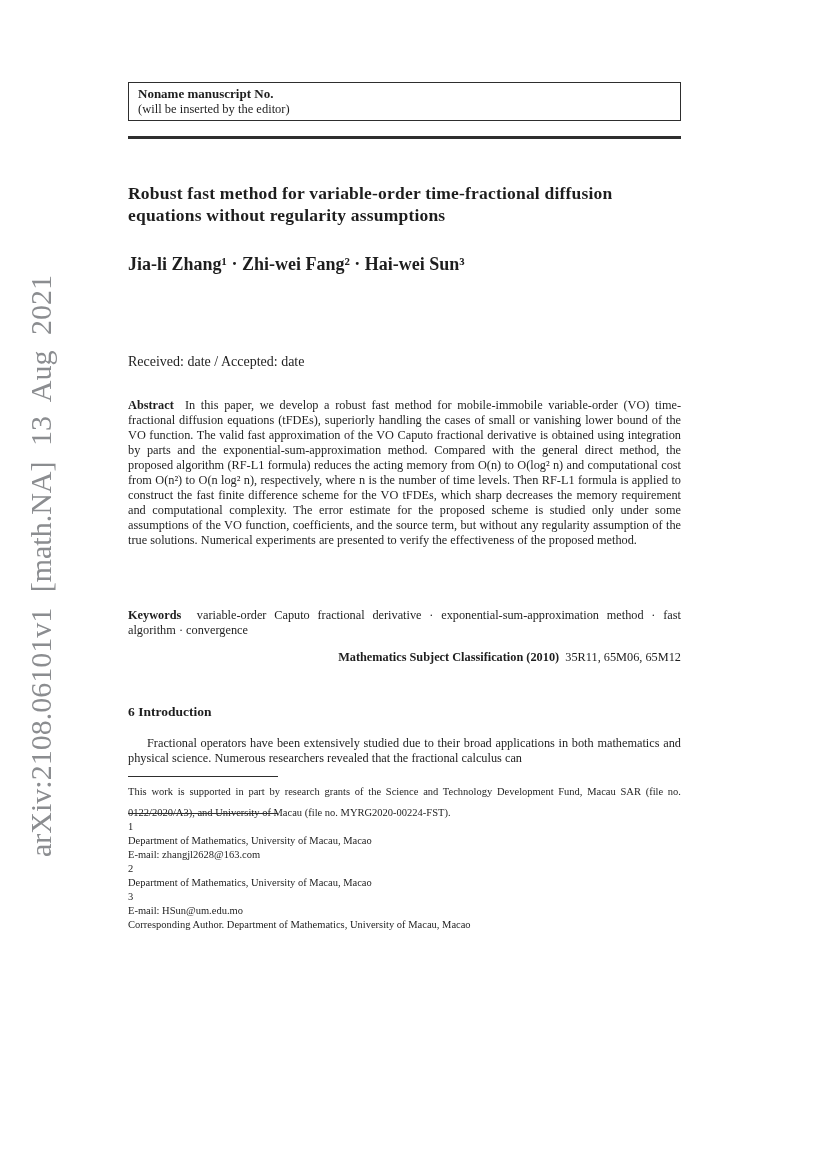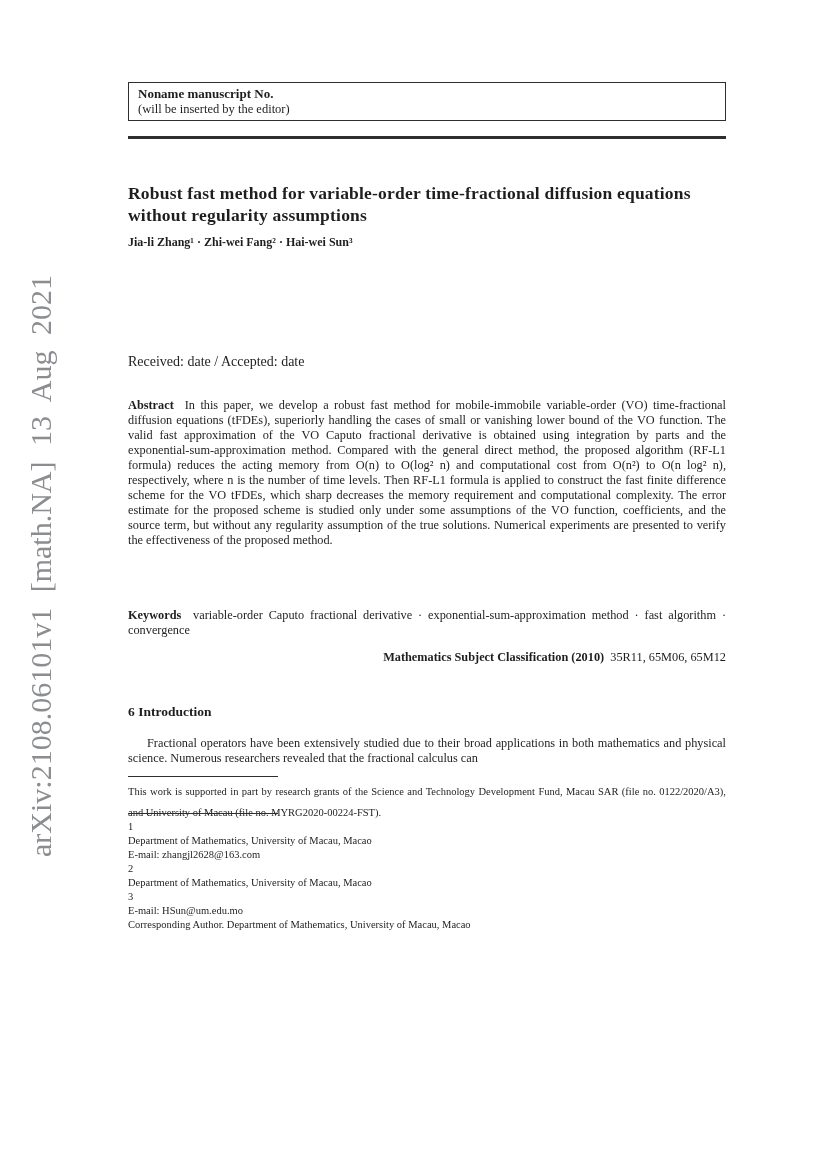--- a/index.html
+++ b/index.html
@@ -20,42 +20,42 @@
     height: 36px;
     line-height: 36px;
     text-align: center;
     transform: rotate(-90deg);
     font-size: 30px;
     word-spacing: 8px;
     color: #8b8d90;
     white-space: nowrap;
   }
   .content { position: absolute; left: 128px; top: 0; width: 598px; }
-  .abs { position: absolute; left: 0; width: 598px; }
+  .abs { position: absolute; left: 0; width: 553px; }
 
   .header-box {
     top: 82px;
     box-sizing: border-box;
     border: 1.5px solid #2e2e2e;
     padding: 3px 9px;
   }
   .header-box .l1 { font-weight: bold; font-size: 13px; line-height: 15.5px; }
   .header-box .l2 { font-size: 12.5px; line-height: 15.5px; }
 
   .rule-thick { top: 136px; height: 2.5px; background: #2e2e2e; }
 
   .title {
     top: 183px;
     max-width: 566px;
     font-size: 17.5px;
     font-weight: bold;
     line-height: 21.5px;
     letter-spacing: 0.2px;
   }
-  .authors { top: 235px; font-size: 12px; font-weight: bold; }
+  .authors { top: 254px; font-size: 18px; font-weight: bold; }
   .received { top: 354px; font-size: 14px; }
 
   .para { font-size: 12.3px; line-height: 15px; text-align: justify; }
   .abstract { top: 398px; }
   .inline-label { font-weight: bold; }
   .keywords { top: 608px; }
   .msc { top: 650px; text-align: right; }
   .section-heading { top: 704px; font-size: 13.5px; font-weight: bold; }
   .intro { top: 736px; text-indent: 19px; }
 

